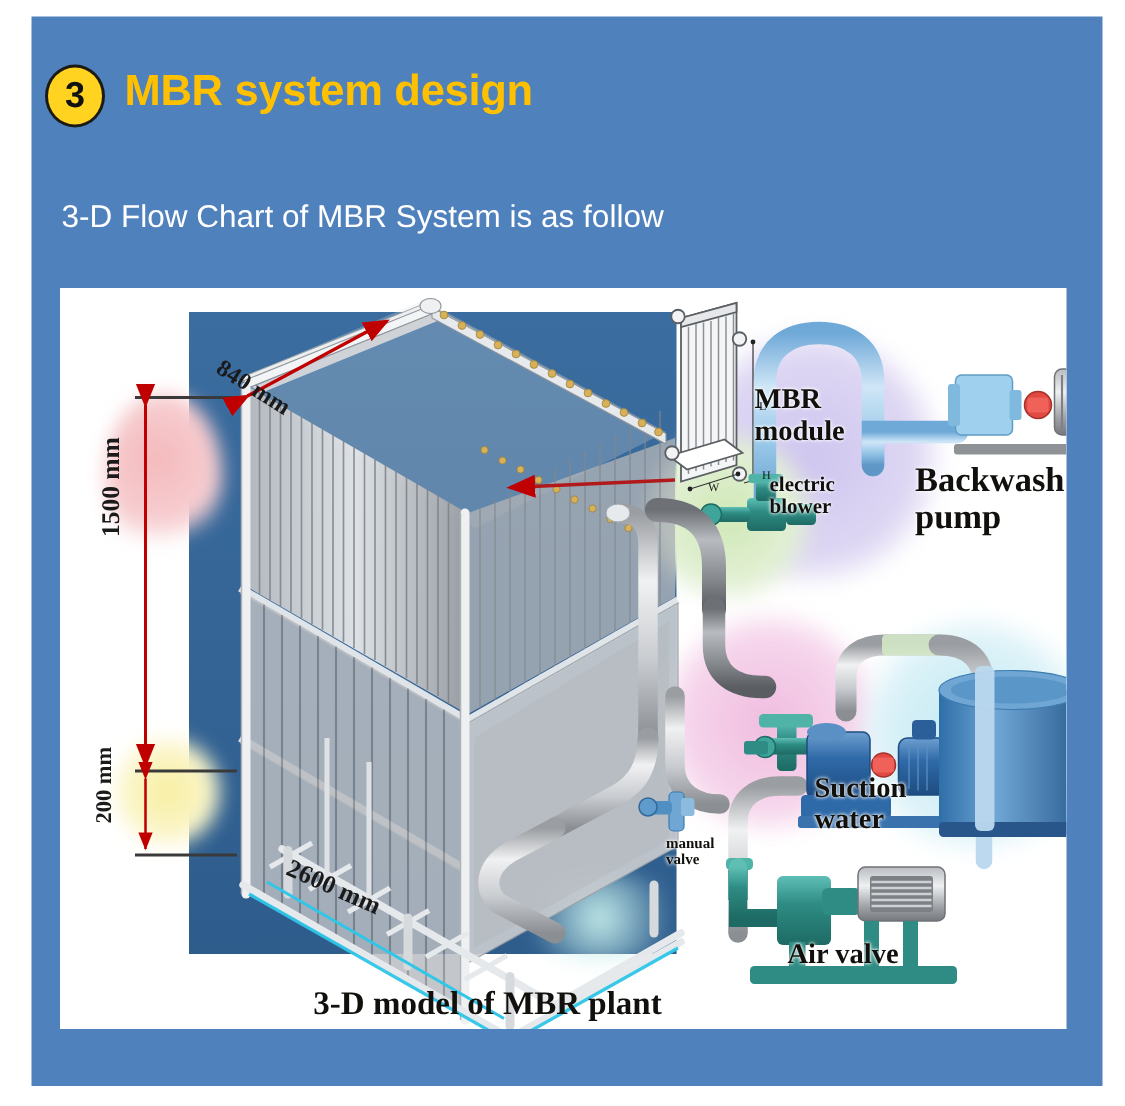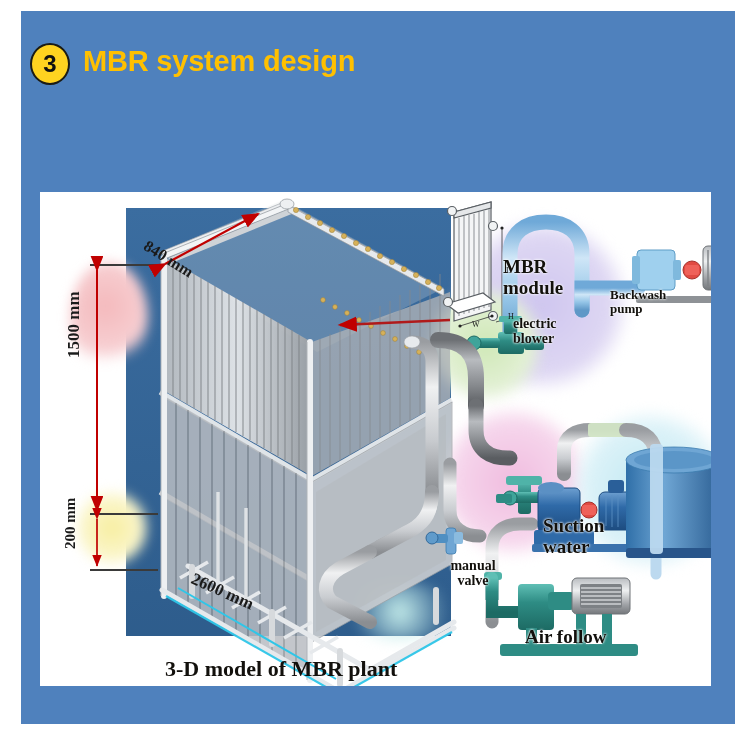--- a/index.html
+++ b/index.html
@@ -127,34 +127,35 @@
     color: #12100c;
     font-family: "Liberation Serif", serif;
     font-weight: bold;
     text-align: left;
     line-height: 1.08;
     text-shadow: 0 0 2px #ffffff, 0 0 3px #ffffff;
     white-space: pre-line;
   }
   #label-mbr-module   { left: 463px; top: 65px;  width: 92px;  font-size: 19px; }
   #label-electric-valve { left: 473px; top: 124px; width: 78px; font-size: 14px; }
-  #label-backwash-pump{ left: 570px; top: 96px; width: 112px; font-size: 13px; }
+  #label-backwash-pump{ left: 570px; top: 116px; width: 112px; font-size: 23px; }
   #label-suction-pump { left: 503px; top: 324px; width: 100px; font-size: 19px; }
   #label-clean-water  { left: 600px; top: 369px; width: 84px;  font-size: 19px; }
   #label-air-blower   { left: 485px; top: 435px; width: 112px; font-size: 19px; }
-  #label-manual-valve { left: 404px; top: 366px; width: 58px;  font-size: 14px; text-align: center; }
+  #label-manual-valve { left: 404px; top: 366px; width: 58px;  font-size: 10px; text-align: left; }
   #figure-caption {
     position: absolute;
     left: 125px;
     top: 464px;
     width: 320px;
     font-size: 22px;
     font-family: "Liberation Serif", serif;
     font-weight: bold;
     color: #12100c;
+    text-align: center;
   }
 
   
   .dim-text {
     position: absolute;
     color: #1a1a1a;
     font-family: "Liberation Serif", serif;
     font-weight: bold;
     white-space: nowrap;
   }
@@ -192,20 +193,21 @@
 </head>
 <body>
 
 <div id="slide" style="background: rgb(79, 129, 189);">
 
   <div id="header">
     <div id="step-badge" style="background: rgb(255, 211, 32);">3</div>
     <div id="slide-title" style="color: rgb(255, 192, 0);">MBR system design</div>
   </div>
 
+  <div id="subtitle" style="color: rgb(255, 255, 255);">3-D Flow Chart of MBR System is as follow</div>
 
   <div id="figure-panel" style="background: rgb(255, 255, 255);">
 
     <div id="tank-backdrop" style="background-color: rgb(51, 103, 156);"></div>
 
     <div class="glow glow-pink-left"></div>
     <div class="glow glow-yellow-left"></div>
     <div class="glow glow-violet"></div>
     <div class="glow glow-green"></div>
     <div class="glow glow-magenta"></div>
@@ -642,21 +644,21 @@
     </svg>
 
     <div class="fig-label" id="label-mbr-module">MBR
 module</div>
     <div class="fig-label" id="label-electric-valve">electric
 blower</div>
     <div class="fig-label" id="label-backwash-pump">Backwash
 pump</div>
     <div class="fig-label" id="label-suction-pump">Suction
 water</div>
-    <div class="fig-label" id="label-air-blower">Air follow</div>
+    <div class="fig-label" id="label-air-blower">Air valve</div>
     <div class="fig-label" id="label-manual-valve">manual
 valve</div>
 
     <div class="dim-text" id="dim-1500">1500 mm</div>
     <div class="dim-text" id="dim-200">200 mm</div>
     <div class="dim-text" id="dim-840">840 mm</div>
     <div class="dim-text" id="dim-2600">2600 mm</div>
 
     <div class="dim-letter" style="left:466px; top:74px;">L</div>
     <div class="dim-letter" style="left:432px; top:128px;">W</div>

